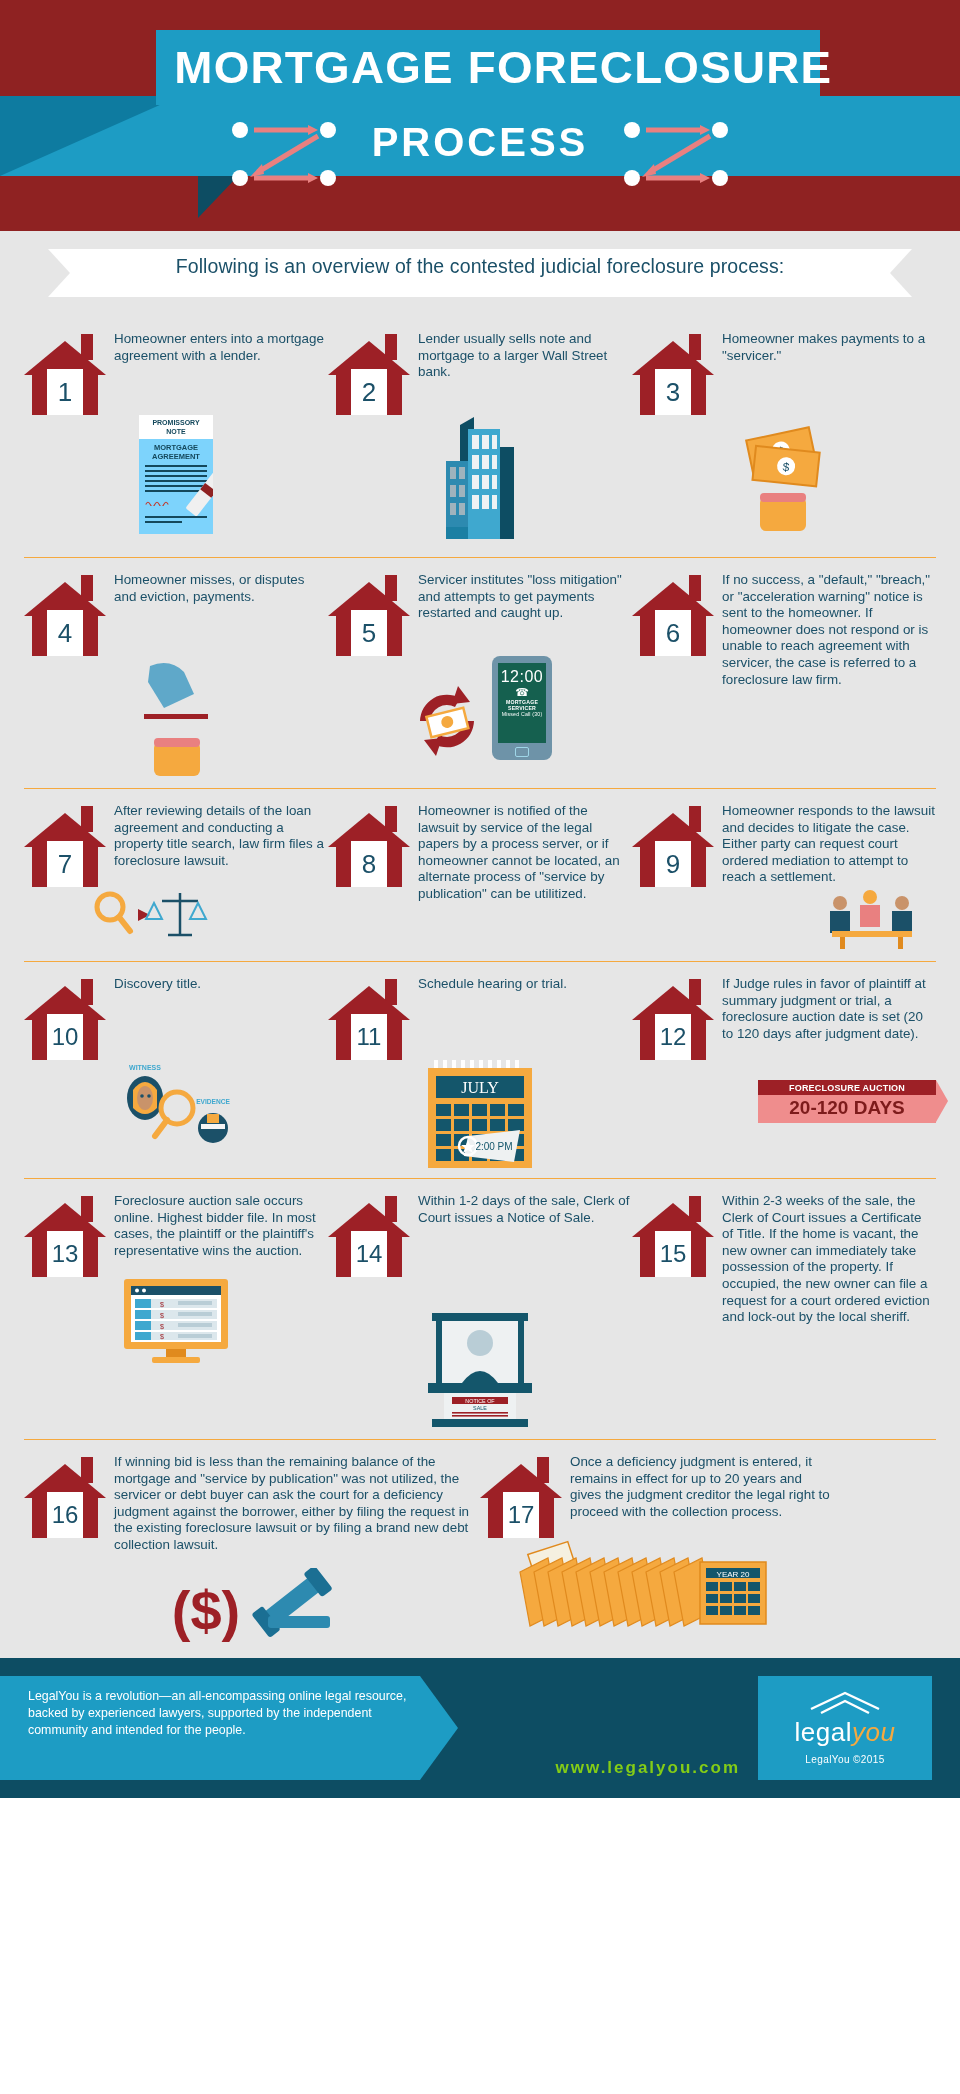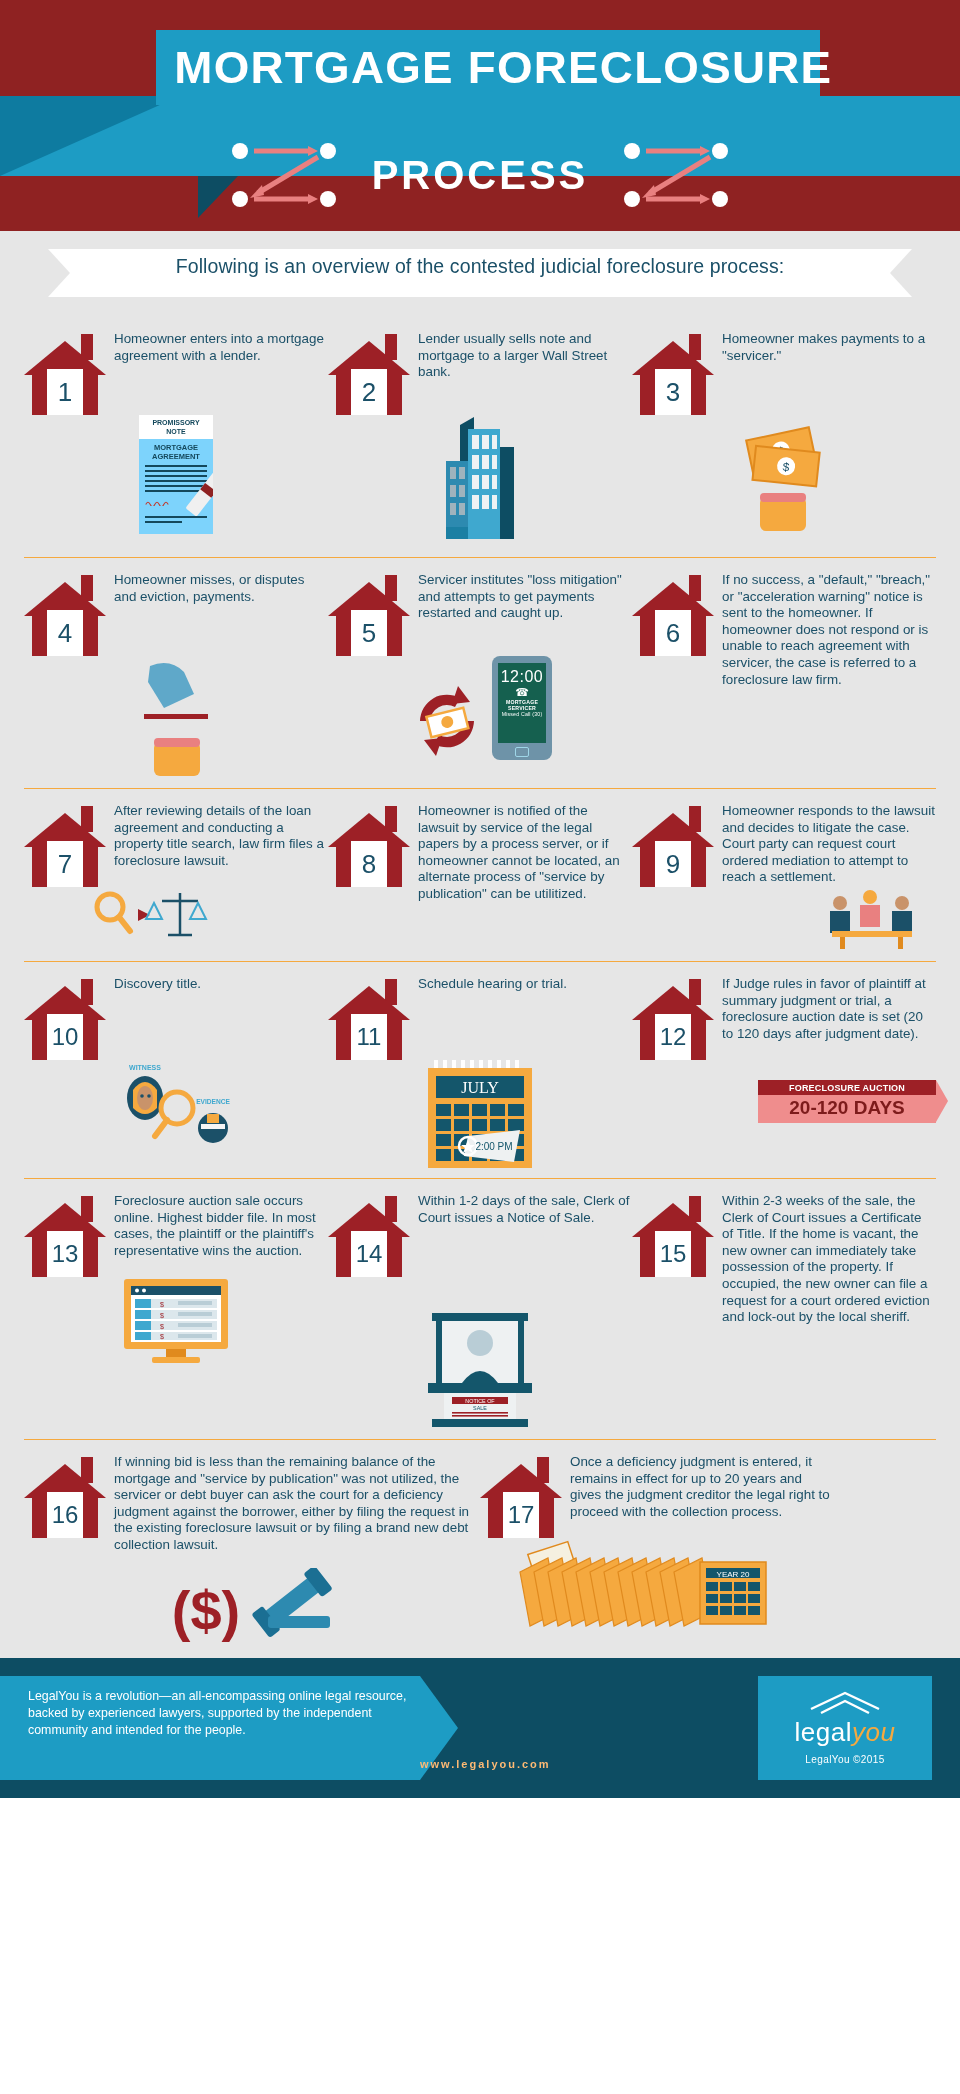--- a/index.html
+++ b/index.html
@@ -42,21 +42,21 @@
   .hdr-title {
     color: #ffffff;
     font-size: 44px;
     font-weight: bold;
     letter-spacing: 1.2px;
     font-family: "Liberation Sans", sans-serif;
     transform: scaleX(1.04);
   }
   .hdr-sub-row {
     position: absolute; left: 0; top: 120px; width: 960px; height: 110px;
-    display: flex; align-items: center; justify-content: center; gap: 34px;
+    display: flex; align-items: flex-start; justify-content: center; gap: 34px;
   }
   .hdr-sub {
     color: #ffffff; font-size: 40px; font-weight: bold; letter-spacing: 3px;
   }
   .zigzag { width: 108px; height: 68px; }
 
   
   .intro-wrap { position: relative; height: 84px; background: #e6e6e6; }
   .intro-band {
     position: absolute; left: 48px; top: 18px;
@@ -217,21 +217,21 @@
     border-bottom: 52px solid transparent;
     border-left: 38px solid #1d9cc4;
   }
   .footer-text {
     position: absolute; left: 28px; top: 30px; width: 380px;
     color: #ffffff; font-size: 12.4px; line-height: 17px;
     font-family: "Liberation Sans", sans-serif;
   }
   .footer-url {
     position: absolute; left: 420px; top: 100px; width: 320px;
-    text-align: left; color: #fdba74; font-size: 11px; font-weight: bold;
+    text-align: right; color: #84cc16; font-size: 17px; font-weight: bold;
     letter-spacing: 2px;
   }
   .logo-box {
     position: absolute; right: 28px; top: 18px; width: 174px; height: 104px;
     background: #1d9cc4; display: flex; flex-direction: column;
     align-items: center; justify-content: center;
   }
   .logo-word { color: #ffffff; font-size: 26px; letter-spacing: .5px; }
   .logo-word .you { color: #f5a93f; font-style: italic; }
   .logo-copy { color: #ffffff; font-size: 10px; margin-top: 6px; letter-spacing: .4px; }
@@ -500,21 +500,21 @@
       </div>
 
       <div class="col">
         <div class="col-top">
           <div class="house">
             <div class="chimney"></div>
               <div class="roof"></div>
               <div class="body"></div>
             <div class="num">9</div>
           </div>
-          <div class="step-text">Homeowner responds to the lawsuit and decides to litigate the case. Court party can request court ordered mediation to attempt to reach a settlement.</div>
+          <div class="step-text">Homeowner responds to the lawsuit and decides to litigate the case. Either party can request court ordered mediation to attempt to reach a settlement.</div>
         </div>
         <div class="art" style="justify-content:flex-end;padding-right:18px">
           <svg class="mediation" viewBox="0 0 92 64">
             <circle cx="44" cy="10" r="7" fill="#f5a93f"></circle>
             <path d="M34 38 q10 -16 20 0 z" fill="#e98080"></path>
             <rect x="34" y="18" width="20" height="22" fill="#e98080"></rect>
             <circle cx="14" cy="16" r="7" fill="#c9936a"></circle>
             <rect x="4" y="24" width="20" height="22" fill="#1b5068"></rect>
             <circle cx="76" cy="16" r="7" fill="#c9936a"></circle>
             <rect x="66" y="24" width="20" height="22" fill="#1b5068"></rect>

